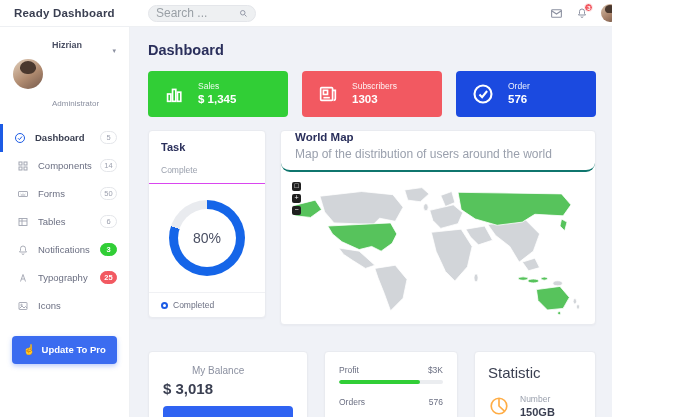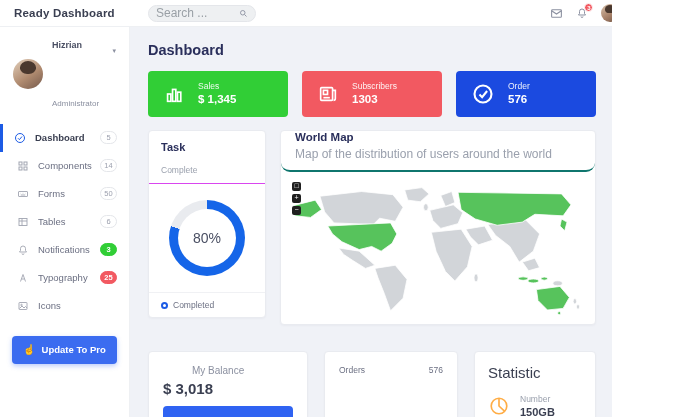--- a/index.html
+++ b/index.html
@@ -380,20 +380,29 @@
 
       <div class="card balance-card">
         <div class="balance-label">My Balance</div>
         <div class="balance-value">$ 3,018</div>
         <div class="balance-btn"></div>
       </div>
 
       <div class="card progress-card">
         <div class="prog-row">
           <div class="prog-top">
+            <span>Profit</span>
+            <span>$3K</span>
+          </div>
+          <div class="prog-track">
+            <div class="prog-fill fill-profit"></div>
+          </div>
+        </div>
+        <div class="prog-row">
+          <div class="prog-top">
             <span>Orders</span>
             <span>576</span>
           </div>
 
         </div>
       </div>
 
       <div class="card stat2-card">
         <div class="stat2-title">Statistic</div>
         <div class="stat2-body">

